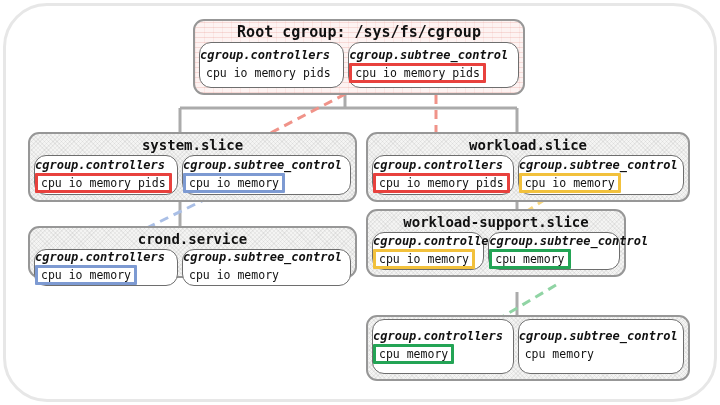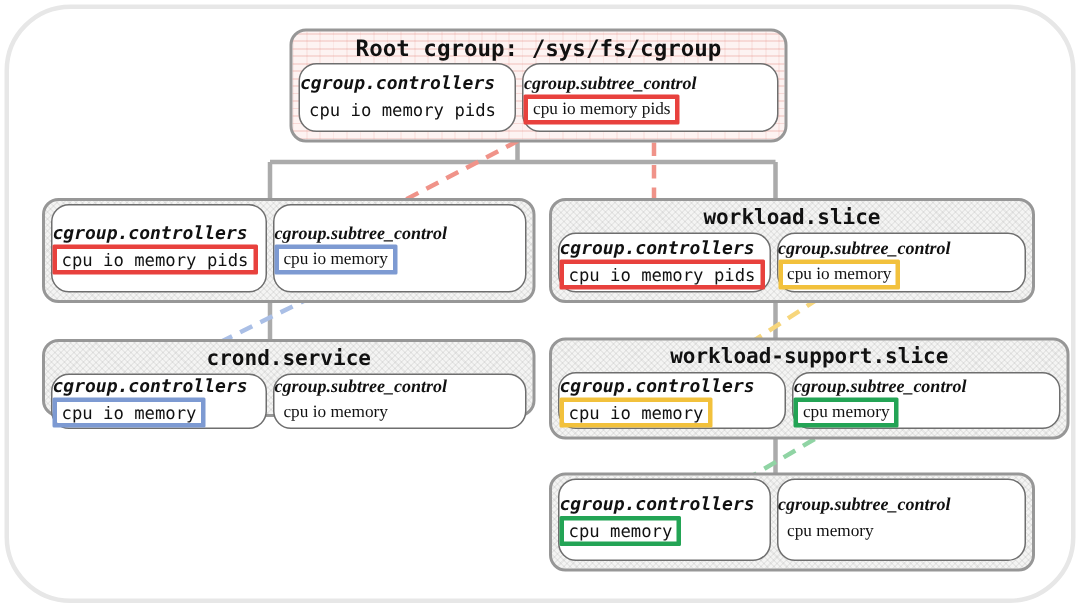--- a/index.html
+++ b/index.html
@@ -16,35 +16,35 @@
   .node-root{background-color:#fdf3f2;
         background-image:
           repeating-linear-gradient(0deg, rgba(225,125,115,.22) 0 1px, transparent 1px 5px),
           repeating-linear-gradient(90deg, rgba(225,125,115,.10) 0 1px, transparent 1px 9px);}
   .node-title{text-align:center;font-weight:bold;font-size:14px;line-height:19px;white-space:nowrap;}
   .node-root .node-title{font-size:15px;}
   .files{display:flex;gap:4px;flex:1;}
   .file{background:#fff;border:1px solid #6e6e6e;border-radius:12px;box-sizing:border-box;
         display:flex;flex-direction:column;align-items:flex-start;justify-content:center;min-width:0;}
   .file-c{flex:17 1 0;}
-  .file-s{flex:20 1 0;font-family:Liberation Serif, serif;}
+  .file-s{flex:20 1 0;}
   .file-label{font-weight:bold;font-style:italic;font-size:12px;line-height:15px;white-space:nowrap;}
   .file-value{font-size:11.5px;line-height:14px;border:3px solid transparent;border-radius:1px;
               padding:0 3px;white-space:nowrap;}
   .hl-red{border-color:var(--highlight-red);}
   .hl-blue{border-color:var(--highlight-blue);}
   .hl-yellow{border-color:var(--highlight-yellow);}
   .hl-green{border-color:var(--highlight-green);}
 
   
   .pos-root{left:193px;top:19px;width:332px;height:76px;}
   .pos-system{left:28px;top:132px;width:329px;height:70px;}
   .pos-workload{left:366px;top:132px;width:324px;height:70px;}
   .pos-crond{left:28px;top:226px;width:329px;height:52px;}
-  .pos-wsupport{left:366px;top:225px;width:347px;height:68px;}
+  .pos-wsupport{left:366px;top:209px;width:260px;height:68px;}
   .pos-smc{left:366px;top:315px;width:324px;height:66px;}
 
   svg.overlay{position:absolute;left:0;top:0;width:720px;height:405px;pointer-events:none;}
   .tree-line{stroke:var(--tree-line);stroke-width:3;fill:none;}
   .arrow{fill:none;stroke-width:3;stroke-dasharray:9 6;stroke-linecap:butt;}
   .arrow-red{stroke:var(--arrow-red);}
   .arrow-blue{stroke:var(--arrow-blue);}
   .arrow-yellow{stroke:var(--arrow-yellow);}
   .arrow-green{stroke:var(--arrow-green);}
   .mk-red{fill:var(--arrow-red);}
@@ -93,20 +93,21 @@
       <div class="file-value">cpu io memory pids</div>
     </div>
     <div class="file file-s">
       <div class="file-label">cgroup.subtree_control</div>
       <div class="file-value hl-red">cpu io memory pids</div>
     </div>
   </div>
 </div>
 
 <div class="node pos-system">
+  <div class="node-title">system.slice</div>
   <div class="files">
     <div class="file file-c">
       <div class="file-label">cgroup.controllers</div>
       <div class="file-value hl-red">cpu io memory pids</div>
     </div>
     <div class="file file-s">
       <div class="file-label">cgroup.subtree_control</div>
       <div class="file-value hl-blue">cpu io memory</div>
     </div>
   </div>

